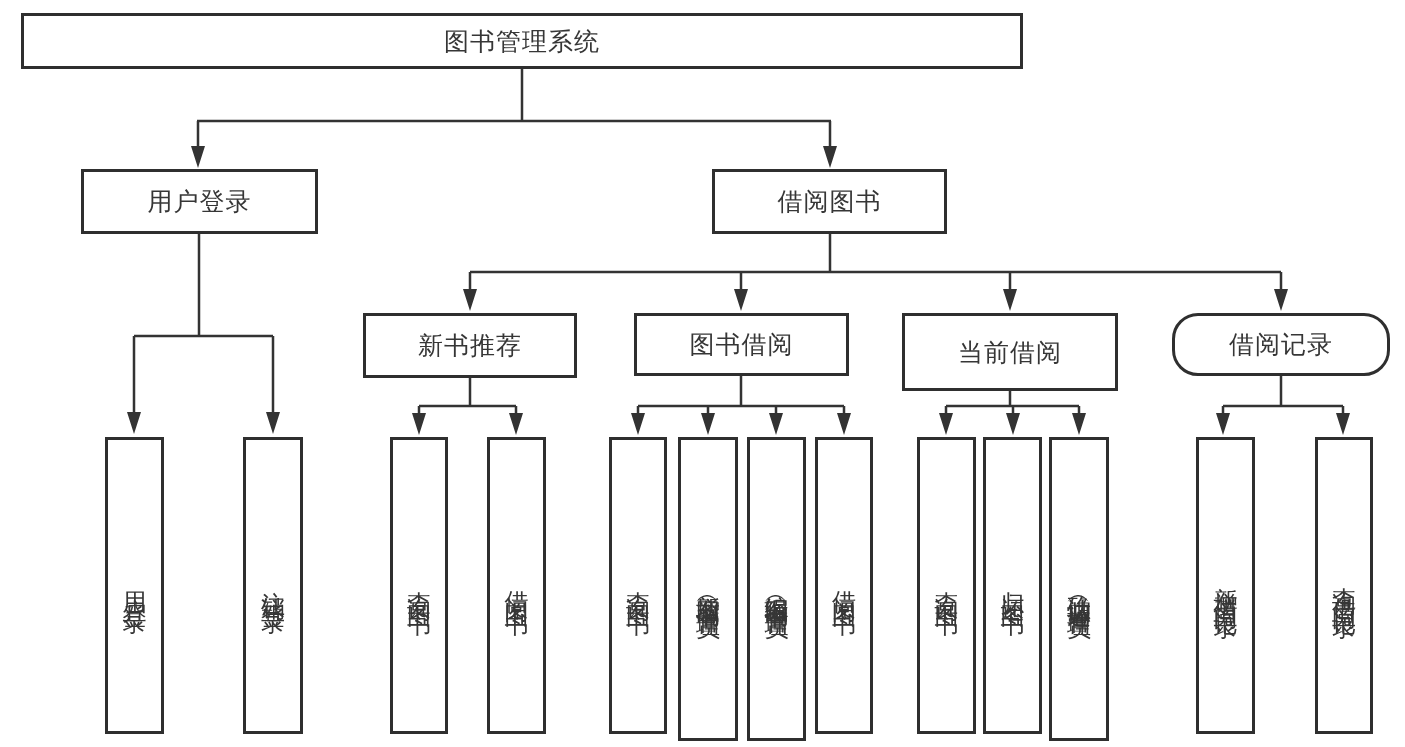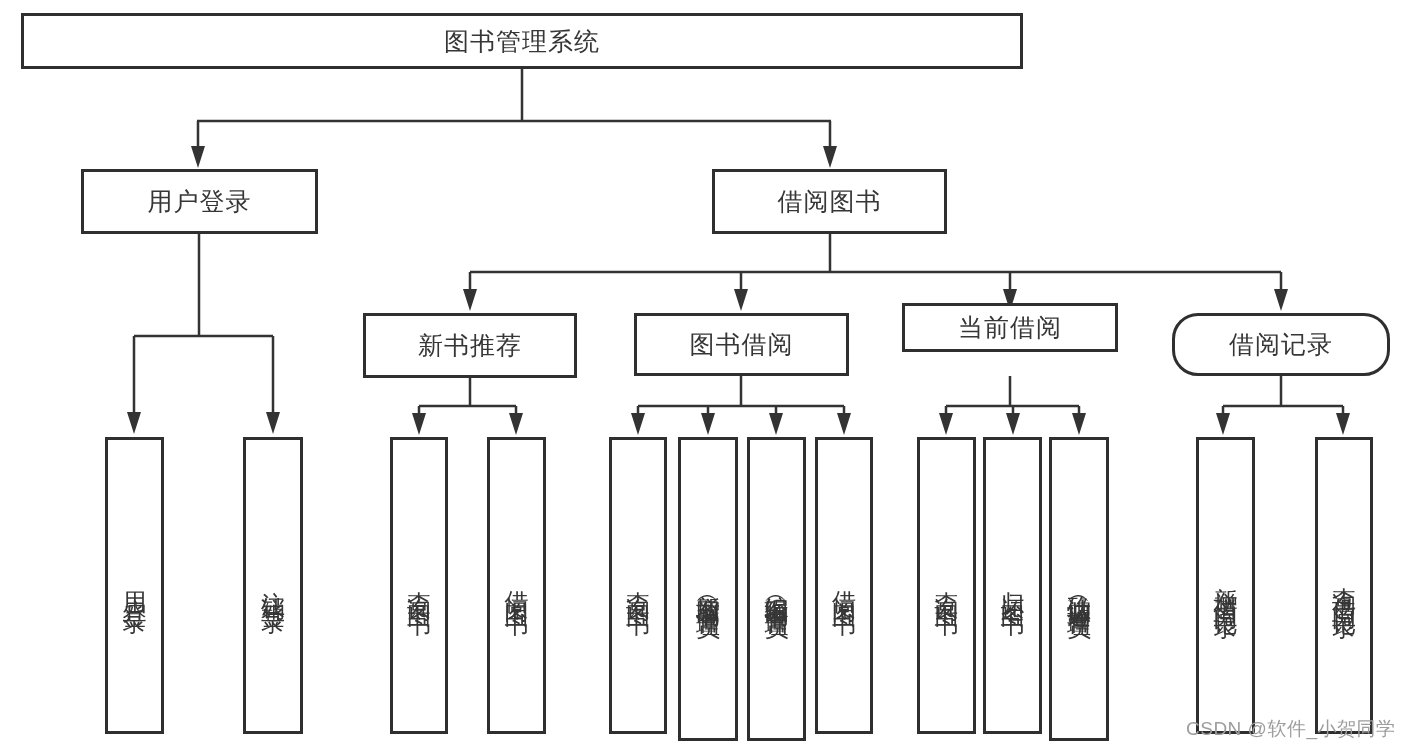--- a/index.html
+++ b/index.html
@@ -29,21 +29,21 @@
   }
   .v-short{letter-spacing:7px;}
   .v-mid{letter-spacing:6px;}
   .v-long{letter-spacing:3px;}
   
   .n-root{left:21px;top:13px;width:1002px;height:56px;}
   .n-l2-0{left:81px;top:169px;width:237px;height:65px;}
   .n-l2-1{left:712px;top:169px;width:235px;height:65px;}
   .n-l3-0{left:363px;top:313px;width:214px;height:65px;}
   .n-l3-1{left:634px;top:313px;width:215px;height:63px;}
-  .n-l3-2{left:902px;top:303px;width:216px;height:49px;}
+  .n-l3-2{left:902px;top:313px;width:216px;height:78px;}
   .n-l3-3{left:1172px;top:313px;width:218px;height:63px;border-radius:26px;}
   .n-a1{left:105px;top:437px;width:59px;height:297px;}
   .n-a2{left:243px;top:437px;width:60px;height:297px;}
   .n-b1{left:390px;top:437px;width:58px;height:297px;}
   .n-b2{left:487px;top:437px;width:59px;height:297px;}
   .n-c1{left:609px;top:437px;width:58px;height:297px;}
   .n-c2{left:678px;top:437px;width:60px;height:304px;}
   .n-c3{left:747px;top:437px;width:59px;height:304px;}
   .n-c4{left:815px;top:437px;width:58px;height:297px;}
   .n-d1{left:917px;top:437px;width:59px;height:297px;}
@@ -172,14 +172,13 @@
   <div class="box v-box v-long n-d3">
     <span>确认归还（管理员）</span>
   </div>
   <div class="box v-box v-mid n-e1">
     <span>新增借阅记录</span>
   </div>
   <div class="box v-box v-mid n-e2">
     <span>查询借阅记录</span>
   </div>
 
-  <div class="watermark">CSDN @软件_小贺同学</div>
 </div>
 
 </body></html>

